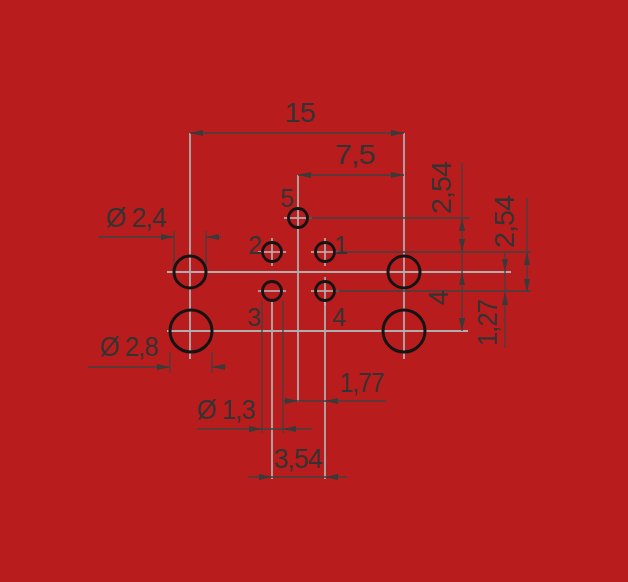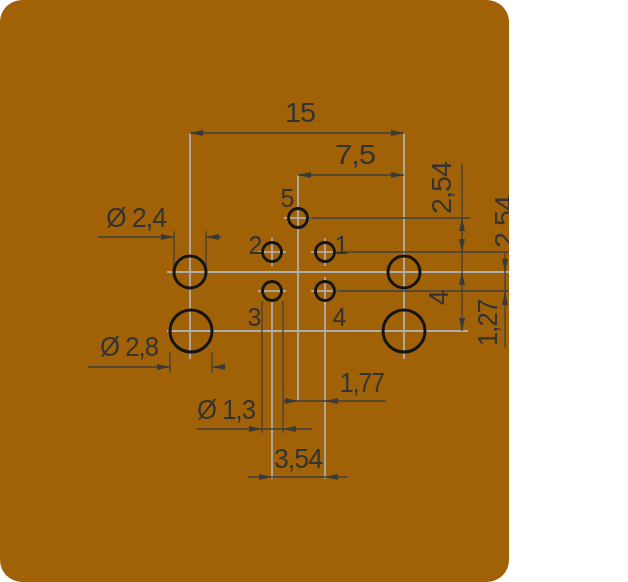--- a/index.html
+++ b/index.html
@@ -1,17 +1,17 @@
 <!DOCTYPE html>
 <html><head>
 <meta charset="utf-8">
 <style>
   html,body{margin:0;padding:0;background:#ffffff;}
-  .canvas{position:relative;width:509px;height:582px;background:#a16207;overflow:hidden;
-          font-family:"Liberation Sans", sans-serif;border-radius:22px;}
+  .canvas{position:relative;width:628px;height:582px;background:#b91c1c;overflow:hidden;
+          font-family:"Liberation Sans", sans-serif;}
   svg text{fill:#333333;font-family:"Liberation Sans", sans-serif;font-size:27px;letter-spacing:-1px;}
   svg text.pin{font-size:25px;}
   .cl{stroke:#aeaeae;stroke-width:1.8;fill:none;}
   .cls{stroke:#b5b5b5;stroke-width:1.6;fill:none;}
   .dim{stroke:#414141;stroke-width:1.3;fill:none;}
   .hole{stroke:#141414;stroke-width:3;fill:none;}
   .pinhole{stroke:#141414;stroke-width:2.8;fill:none;}
   .ah{fill:#3a3a3a;stroke:none;}
 </style>
 </head>

